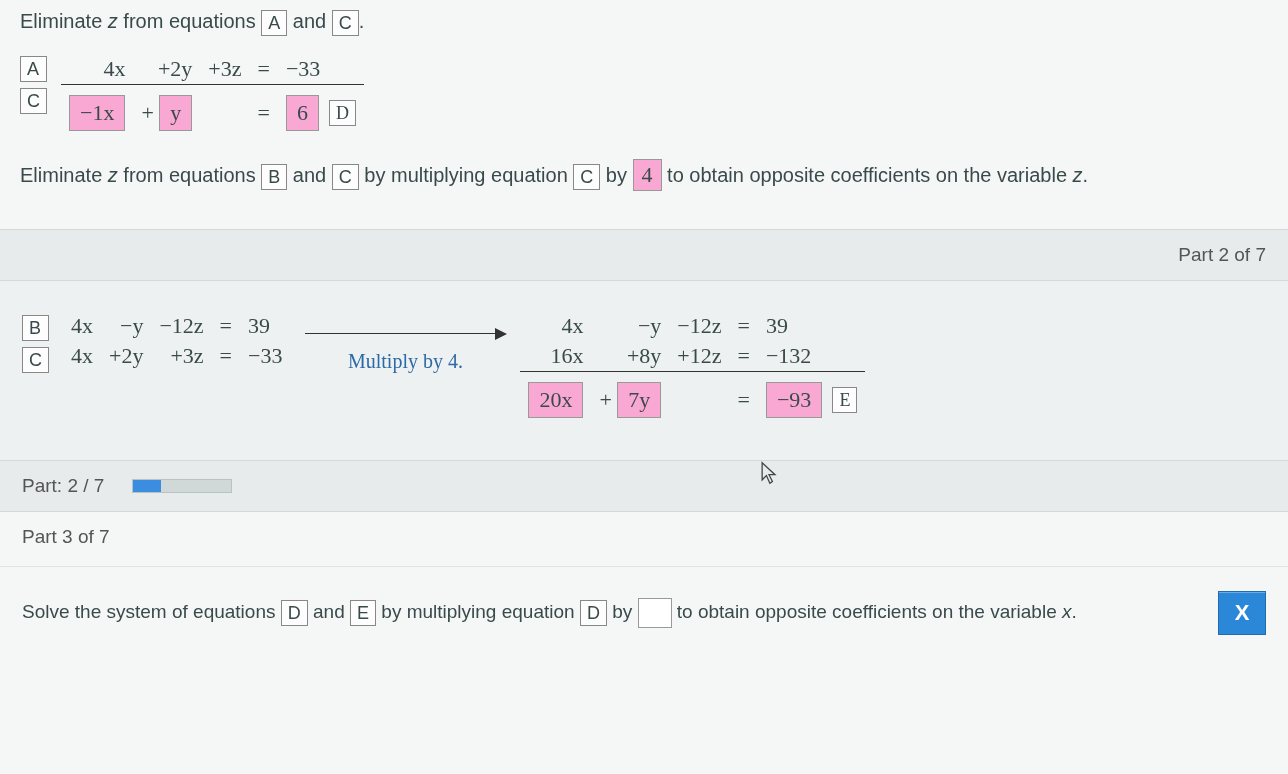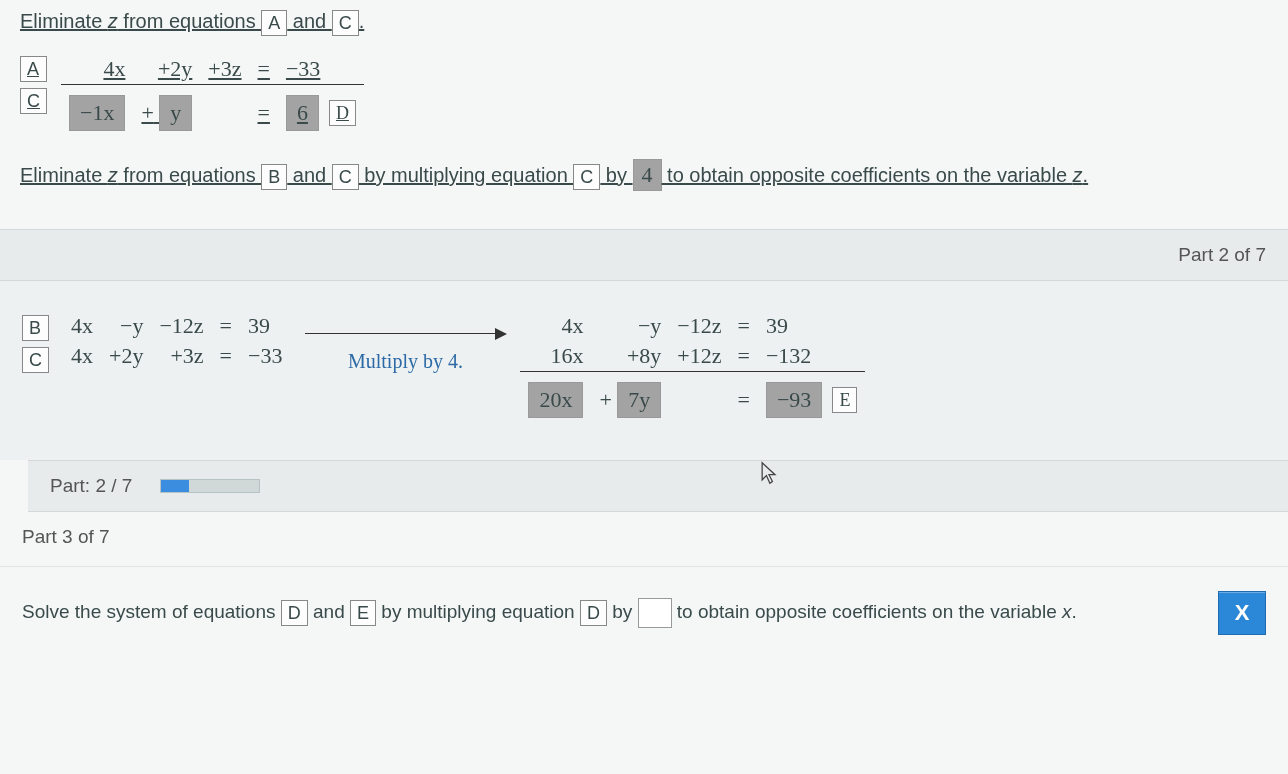--- a/index.html
+++ b/index.html
@@ -9,21 +9,20 @@
     color: #3a4a4a;
     background: #f5f7f7;
     width: 1288px;
     height: 774px;
     overflow: hidden;
   }
   .italic { font-style: italic; }
   .section-top {
     padding: 10px 20px 24px 20px;
     background: #f5f7f7;
-    text-decoration: underline;
   }
   .instr { margin-bottom: 18px; font-size: 20px; color:#3a4a4a;}
   .boxlbl {
     display: inline-block;
     border: 1px solid #888;
     padding: 1px 6px;
     font-size: 18px;
     vertical-align: middle;
     background: #fdfdfd;
     line-height: 22px;
@@ -40,21 +39,21 @@
     font-size: 22px;
   }
   .eq-grid table { border-collapse: collapse; }
   .eq-grid td { padding: 2px 8px; text-align: right; white-space: nowrap; }
   .eq-grid .sumrow td { padding-top:10px; }
   .sum-sep { border-top: 1.5px solid #333; }
   .ansbox {
     display:inline-block;
     border:1px solid #999;
     padding:4px 10px;
-    background:#a3a3a3;
+    background:#f9a8d4;
     font-family:'Times New Roman', serif;
     font-size:22px;
   }
   .mrow { display:flex; align-items:center; gap:10px;}
   .part-hdr {
     background: #e8ebeb;
     border-top: 1px solid #d5d8d8;
     border-bottom: 1px solid #d5d8d8;
     padding: 14px 22px;
     font-size: 19px;
@@ -73,21 +72,21 @@
     content:""; position:absolute; right:-2px; top:-6px;
     border-left:12px solid #333; border-top:6px solid transparent; border-bottom:6px solid transparent;
   }
   .mul-label { color:#2b6aa6; font-family:'Times New Roman',serif; font-size:20px; margin-top:16px;}
   .progress-row {
     background:#e8ebeb;
     padding: 14px 22px;
     border-top:1px solid #d5d8d8;
     border-bottom:1px solid #d5d8d8;
     display:flex; align-items:center; gap:28px;
-    font-size:19px; color:#555;margin-left:28px;
+    font-size:19px; color:#555;
   }
   .pbar { width:100px; height:14px; background:#d0d8d8; border:1px solid #b8c4c4; position:relative;}
   .pbar-fill { position:absolute; left:0; top:0; bottom:0; width:28%; background:#3b8de0;}
   .part3 {
     background:#f5f7f7;
     padding:14px 22px 18px 22px;
     font-size:19px; color:#555;
     border-bottom:1px solid #e0e4e4;
   }
   .section-bot {

